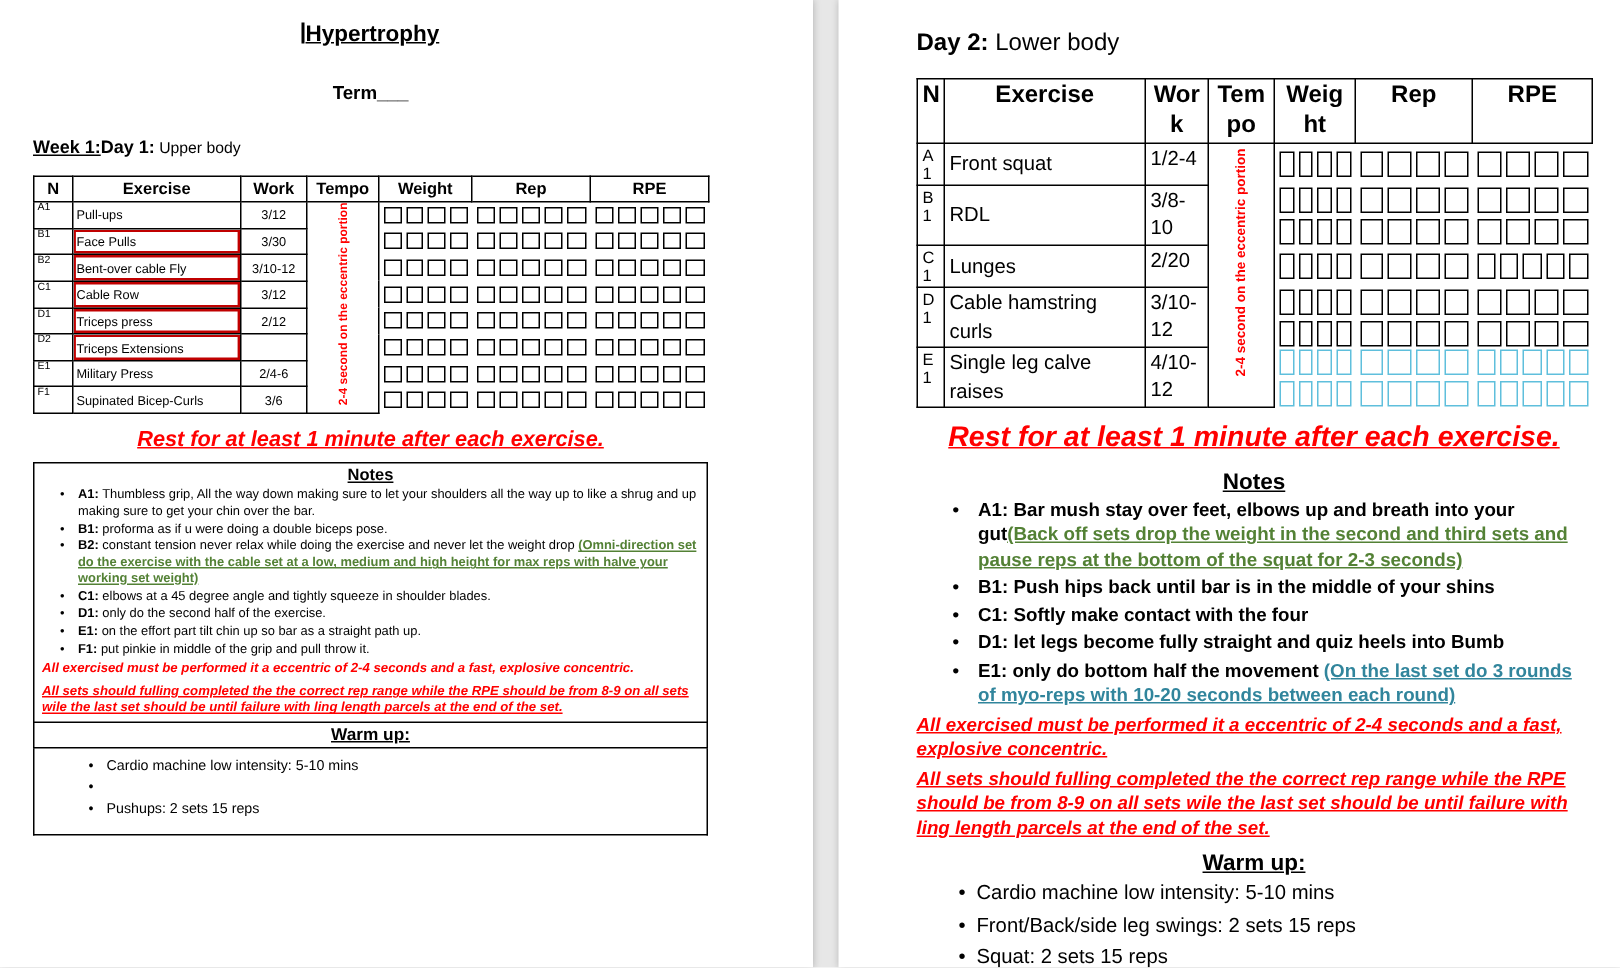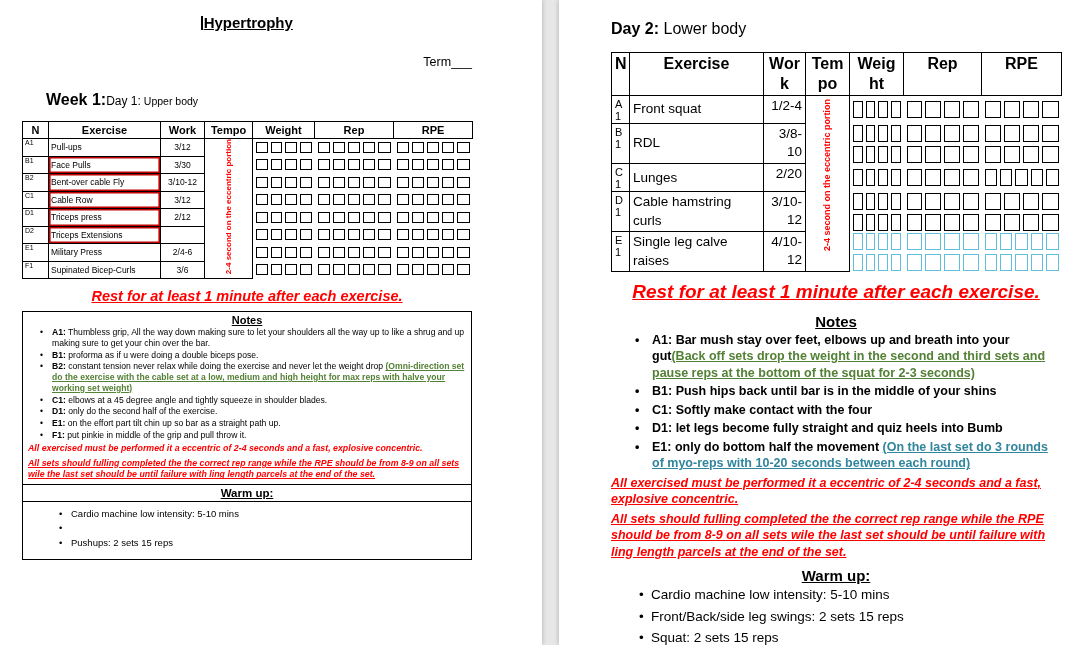--- a/index.html
+++ b/index.html
@@ -7,24 +7,24 @@
 body{background:#e7e7e7;font-family:"Liberation Sans",sans-serif;color:#000;position:relative;overflow:hidden;}
 .page{position:absolute;top:0;height:645px;background:#fff;box-shadow:0 0 5px rgba(0,0,0,.25);overflow:hidden;}
 .page-left{left:0;width:542px;padding:14px 0 0 22px;}
 .page-right{left:559px;width:521px;padding:20px 0 0 52px;}
 .w450{width:450px;}
 
 
 .l-title{font-size:15px;font-weight:700;text-align:center;}
 .tus{text-decoration:underline;}
 .caret{display:inline-block;width:1.5px;height:14px;background:#000;vertical-align:-2px;margin-right:1px;}
-.l-term{font-size:12.5px;font-weight:400;text-align:right;margin-top:24px;}
+.l-term{font-size:12.5px;font-weight:700;text-align:center;margin-top:24px;}
 .l-week{margin-top:22px;font-size:12px;}
-.l-week .wk{font-weight:700;font-size:16px;margin-left:24px;}
-.l-week .dy{font-weight:400;}
+.l-week .wk{font-weight:700;text-decoration:underline;font-size:12px;}
+.l-week .dy{font-weight:700;}
 .l-week .ds{font-size:10.5px;}
 
 
 .xt{border-collapse:collapse;table-layout:fixed;margin-top:12px;}
 .xt td{border:1px solid #000;overflow:hidden;}
 .xt td.bcell{border:none;padding:0 3px;vertical-align:middle;}
 .tempo-cell{text-align:center;vertical-align:middle;padding:0;}
 .vtext{display:inline-block;writing-mode:vertical-rl;transform:rotate(180deg);color:#FF0000;font-weight:700;}
 .boxes{display:flex;gap:3px;}
 .boxes i{display:block;flex:1;border:1px solid #000;}
@@ -60,21 +60,21 @@
 .l-wu-box .note{font-size:9.5px;line-height:1.55;margin-left:36px;}
 
 
 .r-title{font-size:16px;}
 .r-title .dy{font-weight:700;margin-top:45px;}
 .xt-right{width:450px;margin-top:14px;}
 .xt-right td{padding:1px 3px;}
 .xt-right .hrow td{font-size:16px;font-weight:700;text-align:center;line-height:1.25;overflow-wrap:anywhere;vertical-align:top;height:42px;}
 .xt-right .ncell{font-size:11px;line-height:1.05;vertical-align:top;overflow-wrap:anywhere;padding-top:3px;}
 .xt-right .ecell{font-size:13.5px;line-height:1.35;vertical-align:middle;}
-.xt-right .wcell{font-size:13.5px;line-height:1.3;vertical-align:top;text-align:right;}
+.xt-right .wcell{font-size:13.5px;line-height:1.3;vertical-align:top;}
 .xt-right .tempo-cell{vertical-align:top;padding-top:3px;}
 .xt-right .vtext{font-size:9px;max-height:165px;line-height:1.5;}
 .xt-right .boxes i{height:17px;}
 .r-h1{height:28px;}
 .r-h2{height:40px;}
 .r-rest{color:#FF0000;font-weight:700;font-style:italic;text-decoration:underline;text-align:center;font-size:19px;line-height:1.4;margin-top:7px;width:450px;}
 .r-sec-title{text-align:center;font-weight:700;font-size:15px;margin-top:7px;width:450px;}
 .r-sec-title span{text-decoration:underline;}
 .r-sec .note{font-size:12.5px;font-weight:700;line-height:1.32;margin-left:24px;margin-top:2px;width:426px;}
 .r-sec .blt{flex:0 0 17px;}

